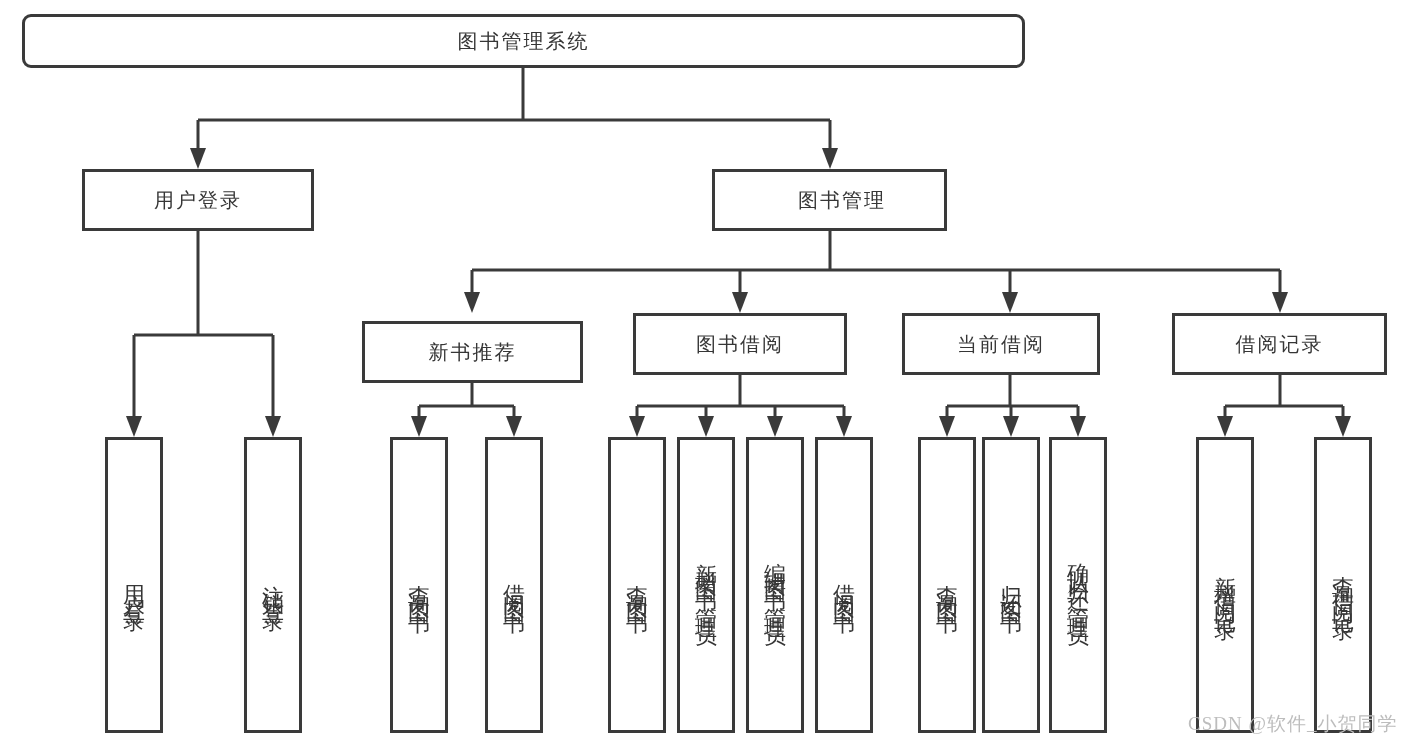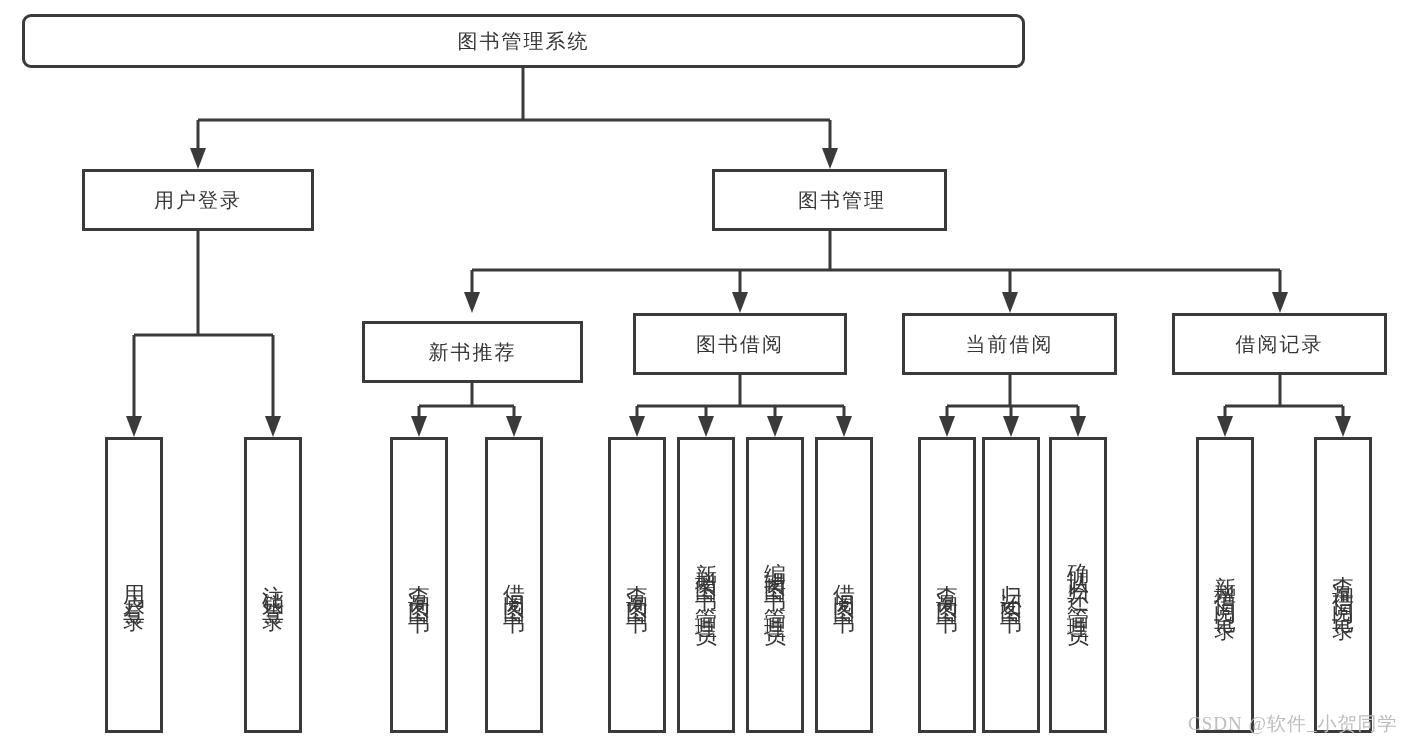--- a/index.html
+++ b/index.html
@@ -52,21 +52,21 @@
     white-space: nowrap;
     font-family: Liberation Serif, serif;
   }
 
   
   #n-root            { left: 22px;   top: 14px;  width: 1003px; height: 54px; border-radius: 9px; }
   #n-user-login      { left: 82px;   top: 169px; width: 232px;  height: 62px; }
   #n-book-mgmt       { left: 712px;  top: 169px; width: 235px;  height: 62px; padding-left: 25px; }
   #n-new-book-rec    { left: 362px;  top: 313px; width: 221px;  height: 62px; margin-top: 8px; }
   #n-book-borrow     { left: 633px;  top: 313px; width: 214px;  height: 62px; }
-  #n-current-borrow  { left: 902px;  top: 313px; width: 215px;  height: 62px; }
+  #n-current-borrow  { left: 902px;  top: 313px; width: 198px;  height: 62px; }
   #n-borrow-records  { left: 1172px; top: 313px; width: 215px;  height: 62px; }
 
   .leaf { top: 437px; width: 58px; height: 296px; }
   #l-user-login      { left: 105px; }
   #l-logout          { left: 244px; }
   #l-query-1         { left: 390px; }
   #l-borrow-1        { left: 485px; }
   #l-query-2         { left: 608px; }
   #l-add-book        { left: 677px; }
   #l-edit-book       { left: 746px; }

